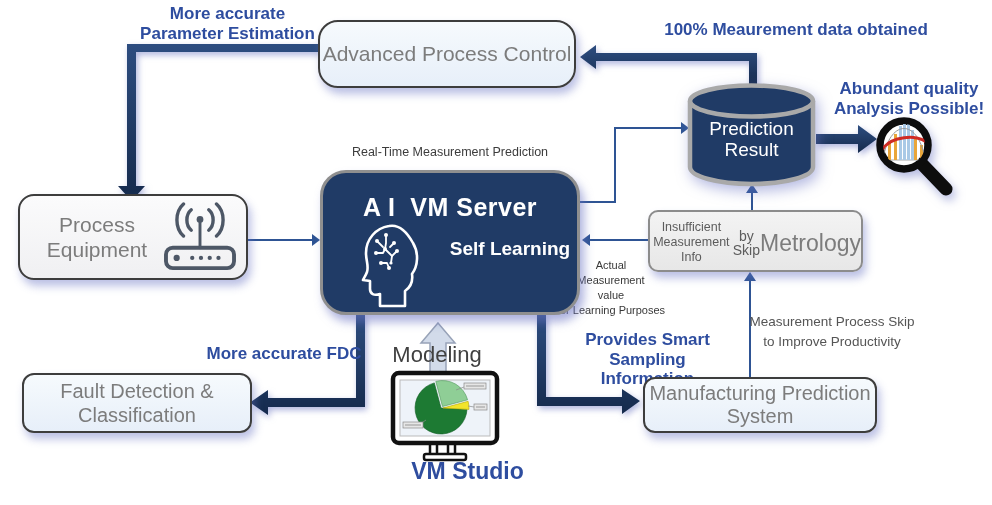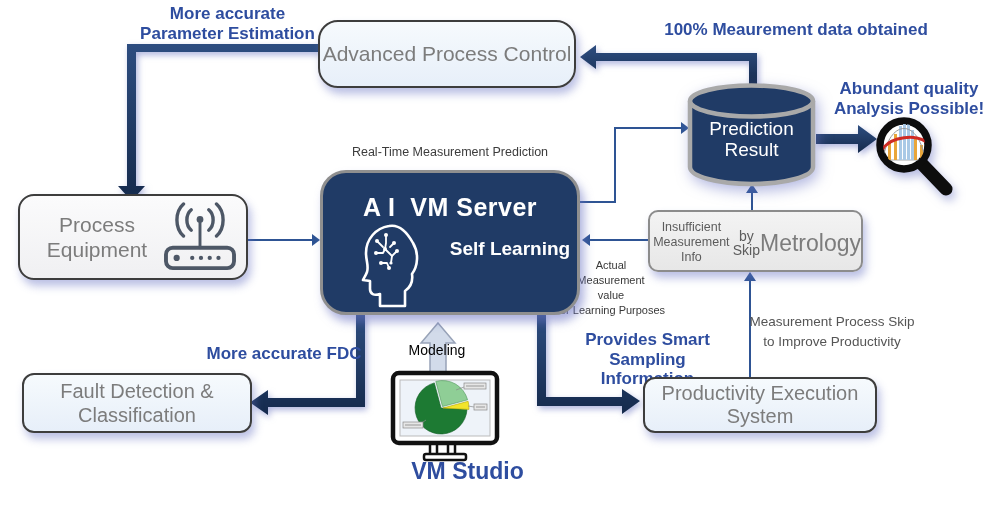--- a/index.html
+++ b/index.html
@@ -78,21 +78,21 @@
 Parameter Estimation</div>
   <div class="abs blue-label" style="left:605px;top:20px;width:382px;">100% Meaurement data obtained</div>
   <div class="abs blue-label ml" style="left:826px;top:79px;width:166px;">Abundant quality
 Analysis Possible!</div>
   <div class="abs blue-label" style="left:184px;top:344px;width:200px;">More accurate FDC</div>
   <div class="abs blue-label ml" style="left:545px;top:330px;width:205px;">Provides Smart Sampling
 Information</div>
   <div class="abs blue-label" style="left:380px;top:462px;width:175px;font-size:23px;">VM Studio</div>
 
   <div class="abs gray-note" style="left:330px;top:145px;width:240px;font-size:12.5px;color:#3c3c3c;">Real-Time Measurement Prediction</div>
-  <div class="abs gray-note" style="left:387px;top:342px;width:100px;font-size:14px;color:#000000;">Modeling</div>
+  <div class="abs gray-note" style="left:387px;top:342px;width:100px;font-size:22px;color:#404040;">Modeling</div>
   <div class="abs gray-note ml" style="left:556px;top:258px;width:110px;font-size:11px;line-height:15px;color:#383838;">Actual
 Measurement
 value
 for Learning Purposes</div>
   <div class="abs gray-note ml" style="left:742px;top:312px;width:180px;font-size:13.5px;line-height:20px;color:#555;">Measurement Process Skip
 to Improve Productivity</div>
 
   <div class="box" style="left:318px;top:20px;width:258px;height:68px;font-size:21px;">
     <span>Advanced Process Control</span>
   </div>
@@ -183,21 +183,21 @@
     <div class="m2">by Skip</div>
     <div class="m3">Metrology</div>
   </div>
 
   <div class="box ml" style="left:22px;top:373px;width:230px;height:60px;font-size:20px;line-height:24px;border-radius:12px;">
     <span class="ml">Fault Detection &amp;
 Classification</span>
   </div>
 
   <div class="box" style="left:643px;top:377px;width:234px;height:56px;font-size:20px;line-height:23px;border-radius:12px;">
-    <span class="ml">Productivity Execution
+    <span class="ml">Manufacturing Prediction
 System</span>
   </div>
 
   <svg class="abs" style="left:390px;top:370px;" width="110" height="92" viewBox="0 0 110 92">
     <rect x="40" y="72" width="7" height="13" fill="#ffffff" stroke="#111" stroke-width="2.5"></rect>
     <rect x="58" y="72" width="7" height="13" fill="#ffffff" stroke="#111" stroke-width="2.5"></rect>
     <rect x="34" y="84" width="42" height="6" rx="2" fill="#ffffff" stroke="#111" stroke-width="2.5"></rect>
     <rect x="3" y="3" width="104" height="70" rx="6" fill="#ffffff" stroke="#111" stroke-width="4.5"></rect>
     <rect x="10" y="10" width="90" height="56" fill="#eef3f9" stroke="#bbbbbb" stroke-width="1"></rect>
     <path d="M51 38 L77 39.4 A26 26 0 1 1 44.3 12.9 Z" fill="#1d7a33" stroke="#0f5c22" stroke-width="0.6"></path>

